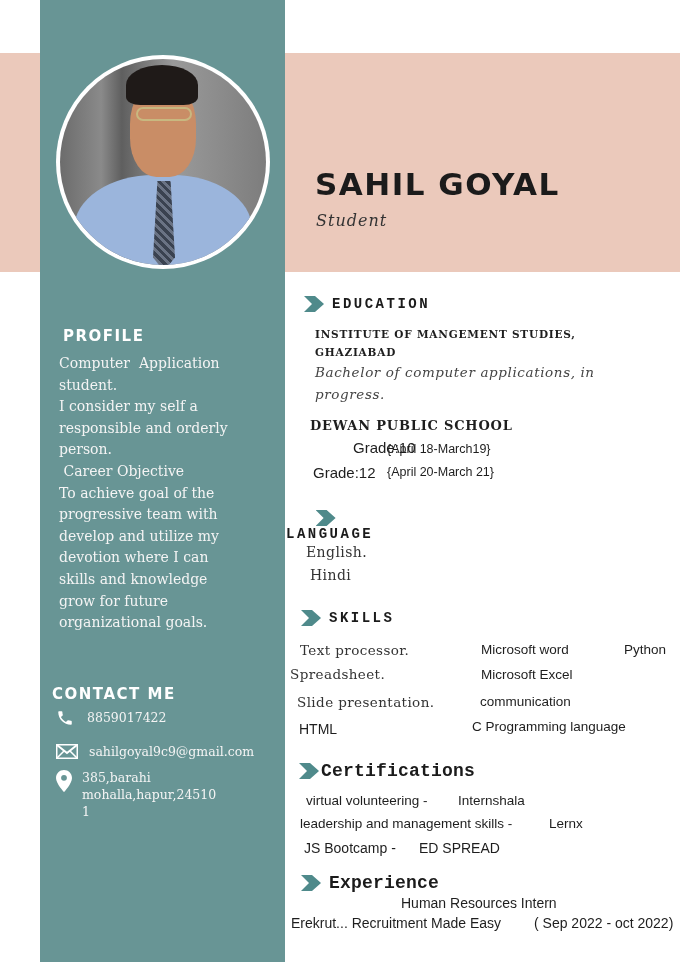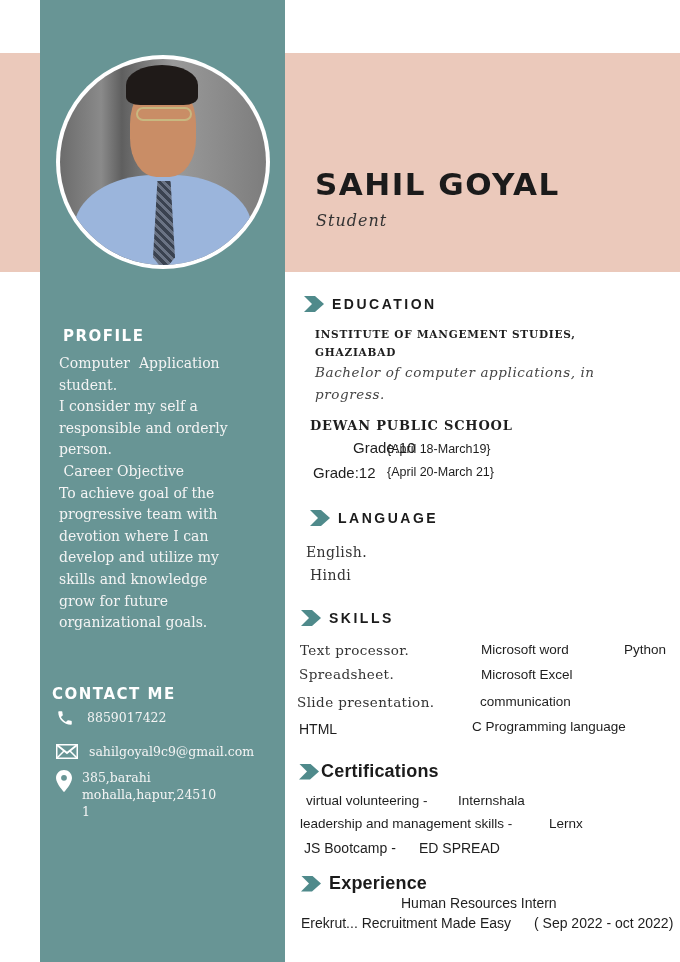--- a/index.html
+++ b/index.html
@@ -23,21 +23,21 @@
 
   .side-h { position: absolute; color: #ffffff; font-weight: bold; letter-spacing: 1.5px; font-family: "DejaVu Sans", sans-serif; }
   .profile-text { position: absolute; left: 59px; top: 353px; width: 220px; color: #f4f4f4; font-family: "DejaVu Serif", serif; font-size: 14px; line-height: 21.6px; }
   .profile-text div { white-space: pre; }
 
   .contact-row { position: absolute; color: #f4f4f4; font-family: "DejaVu Serif", serif; font-size: 12.5px; }
   .ico { position: absolute; }
 
   .sec-h { position: absolute; display: flex; align-items: center; }
   .chev { width: 20px; height: 16px; background: #4f8a8b; clip-path: polygon(0 0, 55% 0, 100% 50%, 55% 100%, 0 100%, 40% 50%); margin-right: 8px; }
-  .sec-title { font-family: Liberation Sans, sans-serif; font-weight: bold; font-size: 14px; letter-spacing: 2.5px; color: #1b1b1b; }
+  .sec-title { font-family: Liberation Mono, monospace; font-weight: bold; font-size: 14px; letter-spacing: 2.5px; color: #1b1b1b; }
   .sec-title.plain { letter-spacing: 0.2px; font-size: 18px; }
 
   .t { position: absolute; white-space: nowrap; }
   .serif-caps { font-family: "DejaVu Serif", serif; font-weight: bold; letter-spacing: 0.8px; color: #1e1e1e; }
   .serif-it { font-family: "DejaVu Serif", serif; font-style: italic; color: #444; letter-spacing: 0.6px; }
   .serif { font-family: "DejaVu Serif", serif; color: #333; letter-spacing: 0.4px; }
   .sans { font-family: "Liberation Sans", sans-serif; color: #1e1e1e; }
 </style>
 </head>
 <body>
@@ -60,22 +60,22 @@
 <div class="side-h" style="left:63px; top:327px; font-size:15px;">PROFILE</div>
 <div class="profile-text">
   <div>Computer  Application</div>
   <div>student.</div>
   <div>I consider my self a</div>
   <div>responsible and orderly</div>
   <div>person.</div>
   <div> Career Objective</div>
   <div>To achieve goal of the</div>
   <div>progressive team with</div>
+  <div>develop and utilize my</div>
   <div>devotion where I can</div>
-  <div>develop and utilize my</div>
   <div>skills and knowledge</div>
   <div>grow for future</div>
   <div>organizational goals.</div>
 </div>
 
 <div class="side-h" style="left:52px; top:685px; font-size:15px;">CONTACT ME</div>
 
 <span class="ico" style="left:56px; top:709px;">
   <svg width="18" height="18" viewBox="0 0 24 24">
       <path fill="#ffffff" d="M6.6 10.8c1.4 2.8 3.8 5.1 6.6 6.6l2.2-2.2c.3-.3.7-.4 1-.2 1.1.4 2.3.6 3.6.6.6 0 1 .4 1 1V20c0 .6-.4 1-1 1C10.6 21 3 13.4 3 4c0-.6.4-1 1-1h3.5c.6 0 1 .4 1 1 0 1.3.2 2.5.6 3.6.1.3 0 .7-.2 1L6.6 10.8z"></path>
@@ -111,33 +111,33 @@
 <div class="t serif-caps" style="left:315px; top:346px; font-size:10.5px;">GHAZIABAD</div>
 <div class="t serif-it" style="left:315px; top:364px; font-size:13.5px;">Bachelor of computer applications, in</div>
 <div class="t serif-it" style="left:315px; top:386px; font-size:13.5px;">progress.</div>
 
 <div class="t serif-caps" style="left:310px; top:418px; font-size:13px;">DEWAN PUBLIC SCHOOL</div>
 <div class="t sans" style="left:313px; top:439px; font-size:15px;margin-left:40px;">Grade:10</div>
 <div class="t sans" style="left:387px; top:442px; font-size:12.5px;">{April 18-March19}</div>
 <div class="t sans" style="left:313px; top:464px; font-size:15px;">Grade:12</div>
 <div class="t sans" style="left:387px; top:465px; font-size:12.5px;">{April 20-March 21}</div>
 
-<div class="sec-h" style="left:310px; top:510px;">
+<div class="sec-h" style="left:286px; top:510px;flex-direction:column;">
   <span class="chev"></span>
   <span class="sec-title">LANGUAGE</span>
 </div>
 <div class="t serif" style="left:306px; top:544px; font-size:14px;">English.</div>
 <div class="t serif" style="left:310px; top:567px; font-size:14px;">Hindi</div>
 
 <div class="sec-h" style="left:301px; top:610px;">
   <span class="chev"></span>
   <span class="sec-title">SKILLS</span>
 </div>
 <div class="t serif" style="left:300px; top:642px; font-size:13.5px;">Text processor.</div>
-<div class="t serif" style="left:299px; top:666px; font-size:13.5px;">Spreadsheet.</div>
+<div class="t serif" style="left:290px; top:666px; font-size:13.5px;">Spreadsheet.</div>
 <div class="t serif" style="left:297px; top:694px; font-size:13.5px;">Slide presentation.</div>
 <div class="t sans" style="left:299px; top:721px; font-size:14px;">HTML</div>
 
 <div class="t sans" style="left:481px; top:642px; font-size:13.5px;">Microsoft word</div>
 <div class="t sans" style="left:481px; top:667px; font-size:13.5px;">Microsoft Excel</div>
 <div class="t sans" style="left:480px; top:694px; font-size:13.5px;">communication</div>
 <div class="t sans" style="left:472px; top:719px; font-size:13.5px;">C Programming language</div>
 
 <div class="t sans" style="left:624px; top:642px; font-size:13.5px;">Python</div>
 
@@ -150,14 +150,14 @@
 <div class="t sans" style="left:300px; top:816px; font-size:13.5px;">leadership and management skills -</div>
 <div class="t sans" style="left:549px; top:816px; font-size:13.5px;">Lernx</div>
 <div class="t sans" style="left:304px; top:840px; font-size:14px;">JS Bootcamp -</div>
 <div class="t sans" style="left:419px; top:840px; font-size:14px;">ED SPREAD</div>
 
 <div class="sec-h" style="left:301px; top:873px;">
   <span class="chev"></span>
   <span class="sec-title plain">Experience</span>
 </div>
 <div class="t sans" style="left:401px; top:895px; font-size:14px;">Human Resources Intern</div>
-<div class="t sans" style="left:301px; top:915px; font-size:14px;">Erekrut... Recruitment Made Easy</div>
+<div class="t sans" style="left:291px; top:915px; font-size:14px;">Erekrut... Recruitment Made Easy</div>
 <div class="t sans" style="left:534px; top:915px; font-size:14px;">( Sep 2022 - oct 2022)</div>
 
 </body></html>

